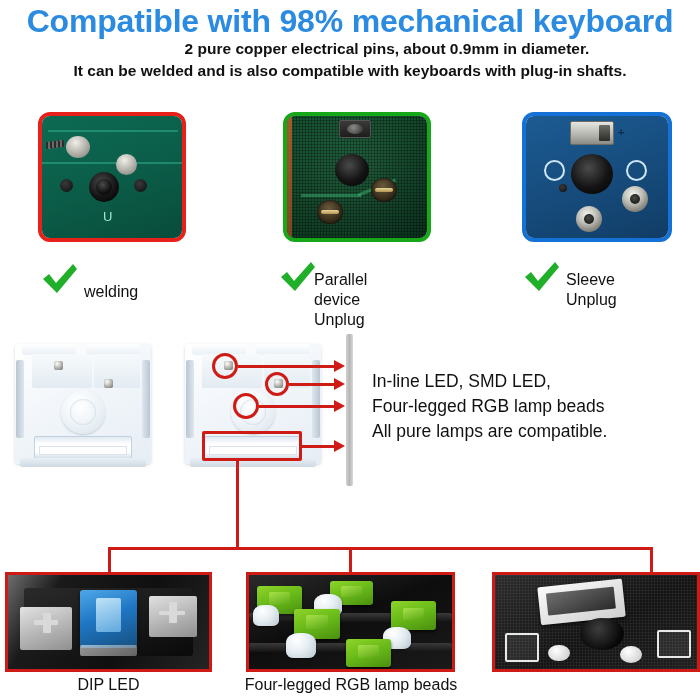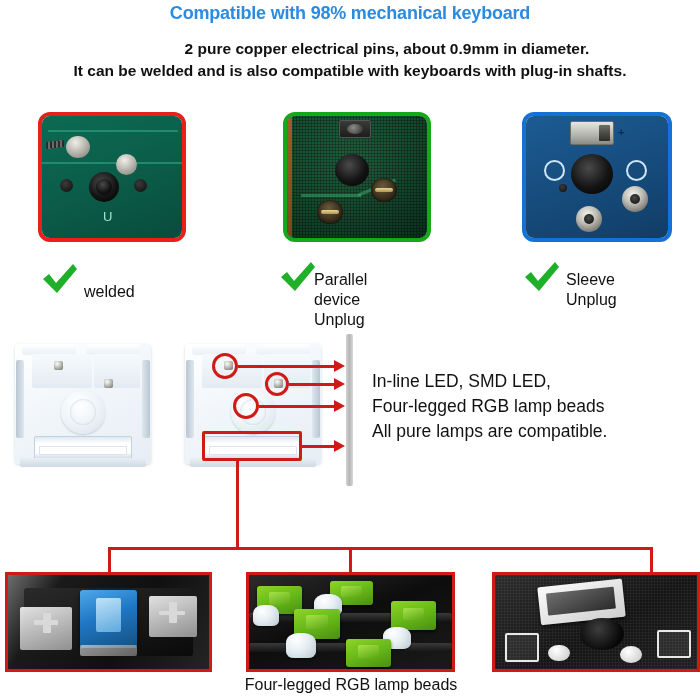--- a/index.html
+++ b/index.html
@@ -7,21 +7,21 @@
     width:700px;height:700px;background:#ffffff;
     font-family:"Liberation Sans", sans-serif;
     position:relative;overflow:hidden;
     -webkit-font-smoothing:antialiased;
   }
   .stage{position:absolute;left:0;top:0;width:700px;height:700px;}
 
   
   .title{
     position:absolute;left:0;top:3px;width:700px;text-align:center;
-    font-size:18px;font-weight:bold;color:#2b8be0;letter-spacing:-0.2px;
+    font-size:32px;font-weight:bold;color:#2b8be0;letter-spacing:-0.2px;
   }
   .sub1{
     position:absolute;left:0;top:40px;width:700px;text-align:center;
     font-size:15.5px;font-weight:bold;color:#111;padding-left:37px;
   }
   .sub2{
     position:absolute;left:0;top:62px;width:700px;text-align:center;
     font-size:15.5px;font-weight:bold;color:#111;
   }
 
@@ -229,21 +229,21 @@
     </div>
   </div>
 
   <div class="checkrow">
 
     <div class="chk" style="left:40px;top:262px;">
       <svg viewBox="0 0 40 34" width="40" height="34">
         <path d="M3 17 L9 12 L16 21 L33 2 L37 7 L17 31 Z" fill="#1faf29"></path>
       </svg>
     </div>
-    <div class="checklabel" style="left:84px;top:282px;">welded</div>
+    <div class="checklabel" style="left:84px;top:282px;">welding</div>
 
     <div class="chk" style="left:278px;top:260px;">
       <svg viewBox="0 0 40 34" width="40" height="34">
         <path d="M3 17 L9 12 L16 21 L33 2 L37 7 L17 31 Z" fill="#1faf29"></path>
       </svg>
     </div>
     <div class="checklabel" style="left:314px;top:270px;">Parallel device
 Unplug</div>
 
     <div class="chk" style="left:522px;top:260px;">
@@ -341,15 +341,16 @@
     <div class="kb3">
       <div class="smdpad"></div>
       <div class="bighole3"></div>
       <div class="whitedot" style="left:26%;top:74%;width:11%;height:18%;"></div>
       <div class="whitedot" style="left:62%;top:76%;width:11%;height:18%;"></div>
       <div class="corner3" style="left:5%;top:62%;"></div>
       <div class="corner3" style="left:80%;top:58%;"></div>
     </div>
   </div>
 
+  <div class="bcaption" style="left:5px;width:207px;">DIP LED</div>
   <div class="bcaption" style="left:236px;width:230px;">Four-legged RGB lamp beads</div>
 
 </div>
 
 </body></html>

